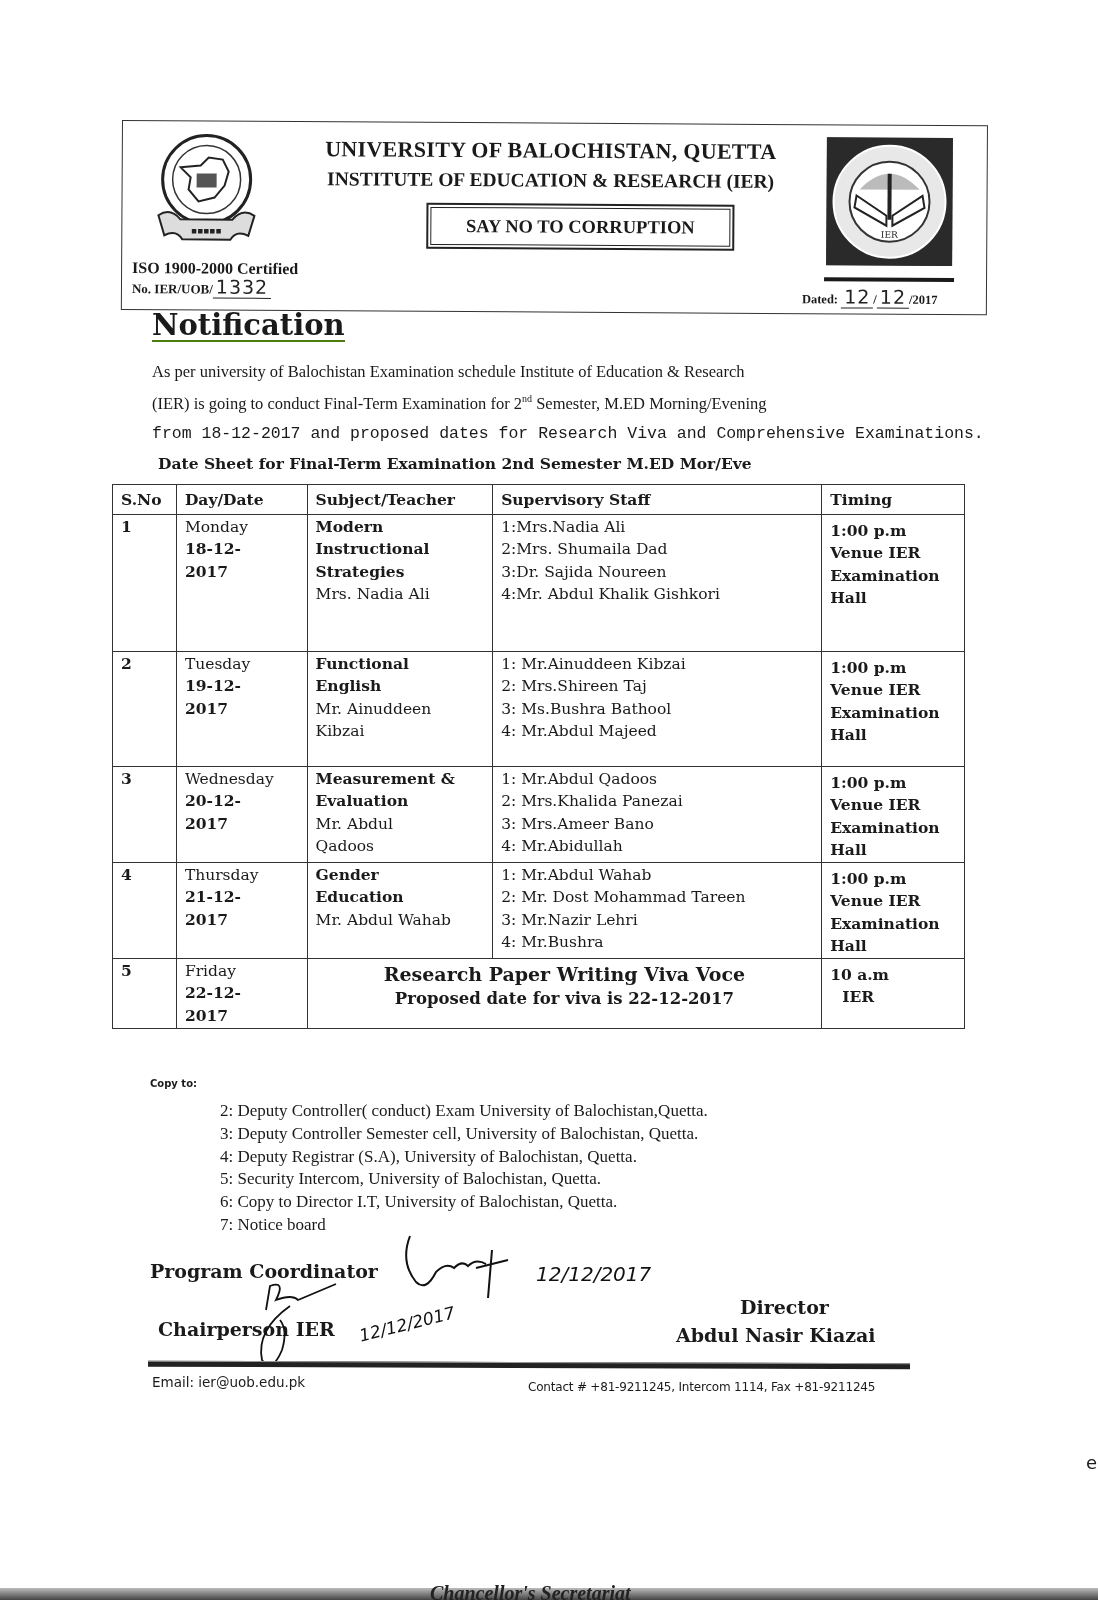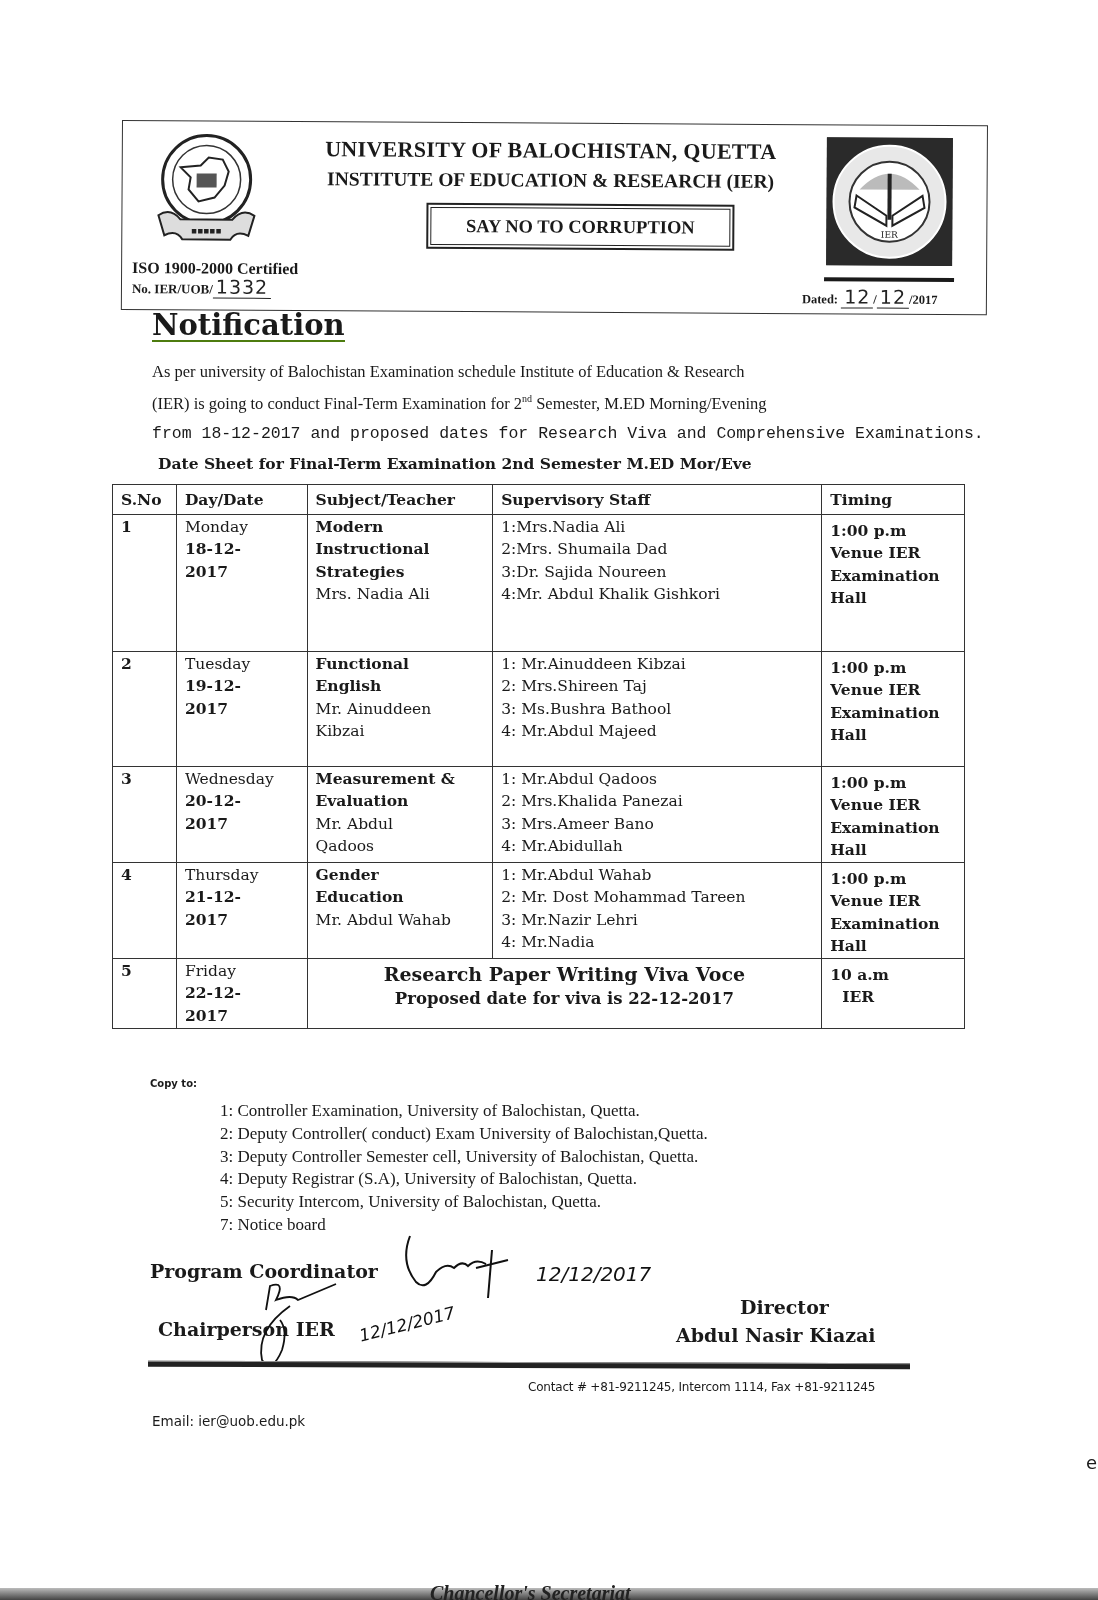--- a/index.html
+++ b/index.html
@@ -73,21 +73,21 @@
   .comp-cell { font-weight:bold; font-size:16.5px; padding-top:3px !important; padding-bottom:3px !important; }
 
   
   .copy-title { position:absolute; left:150px; top:1078px; font-family:"DejaVu Sans", sans-serif; font-weight:bold; font-size:10px; }
   .copy-list { position:absolute; left:220px; top:1100px; font-family:"Liberation Serif", serif; font-size:17px; line-height:22.8px; margin:0; padding:0; list-style:none; }
 
   .sig-label { position:absolute; font-family:"DejaVu Serif", serif; font-weight:bold; font-size:19px; white-space:nowrap; }
   .signature { position:absolute; font-family:"DejaVu Sans", sans-serif; font-size:20px; font-style:italic; color:#111; white-space:nowrap; }
 
   .footer-rule { position:absolute; left:148px; top:1362px; width:762px; height:5px; background:#222; border-top:1px solid #999; transform:rotate(0.2deg); }
-  .footer-email { position:absolute; left:152px; top:1374px; font-family:"DejaVu Sans", sans-serif; font-size:13.5px;margin-top:39px; }
+  .footer-email { position:absolute; left:152px; top:1374px; font-family:"DejaVu Sans", sans-serif; font-size:13.5px; }
   .footer-contact { position:absolute; left:528px; top:1380px; font-family:"DejaVu Sans", sans-serif; font-size:12px; letter-spacing:-0.2px; white-space:nowrap; }
 
   .bottom-scan { position:absolute; left:0; top:1588px; width:1098px; height:12px; background:linear-gradient(#bbb,#444); }
   .bottom-scan-text { position:absolute; left:430px; top:1582px; font-family:"Liberation Serif", serif; font-style:italic; font-weight:bold; font-size:20px; color:#222; }
   .right-edge-glyph { position:absolute; left:1086px; top:1452px; font-family:"DejaVu Sans", sans-serif; font-size:18px; }
 </style>
 </head>
 <body>
 
 <div class="letterhead">
@@ -236,21 +236,21 @@
       </td>
       <td>
         <span class="line b">Gender</span>
         <span class="line b">Education</span>
         <span class="line">Mr. Abdul Wahab</span>
       </td>
       <td>
         <span class="staff-line">1: Mr.Abdul Wahab</span>
         <span class="staff-line">2: Mr. Dost Mohammad Tareen</span>
         <span class="staff-line">3: Mr.Nazir Lehri</span>
-        <span class="staff-line">4: Mr.Nadia</span>
+        <span class="staff-line">4: Mr.Bushra</span>
       </td>
       <td class="timing" style="padding-top:5px;">
         <span class="line">1:00 p.m</span>
         <span class="line">Venue IER</span>
         <span class="line">Examination</span>
         <span class="line">Hall</span>
       </td>
     </tr>
 
     <tr style="height:70px;">
@@ -268,25 +268,25 @@
         <span class="line">10 a.m</span>
         <span class="line" style="padding-left:12px;">IER</span>
       </td>
     </tr>
 
   </tbody>
 </table>
 
 <div class="copy-title">Copy to:</div>
 <ul class="copy-list">
-  <li>1: Controller Examination, University of Balochistan, Quetta.</li>
   <li>2: Deputy Controller( conduct) Exam University of Balochistan,Quetta.</li>
   <li>3: Deputy Controller Semester cell, University of Balochistan, Quetta.</li>
   <li>4: Deputy Registrar (S.A), University of Balochistan, Quetta.</li>
   <li>5: Security Intercom, University of Balochistan, Quetta.</li>
+  <li>6: Copy to Director I.T, University of Balochistan, Quetta.</li>
   <li>7: Notice board</li>
 </ul>
 
 <div class="sig-label" style="left:150px; top:1260px;">Program Coordinator</div>
 <svg class="abs" style="left:396px; top:1232px;" width="140" height="70" viewBox="0 0 140 70">
   <path d="M14 4 Q4 30 20 50 Q30 60 40 40 Q50 30 58 36 Q66 28 72 34 Q80 26 90 32 M96 18 L92 66 M80 36 L112 28" fill="none" stroke="#111" stroke-width="2"></path>
 </svg>
 <div class="signature" style="left:536px; top:1262px;">12/12/2017</div>
 
 <div class="sig-label" style="left:158px; top:1318px;">Chairperson IER</div>

